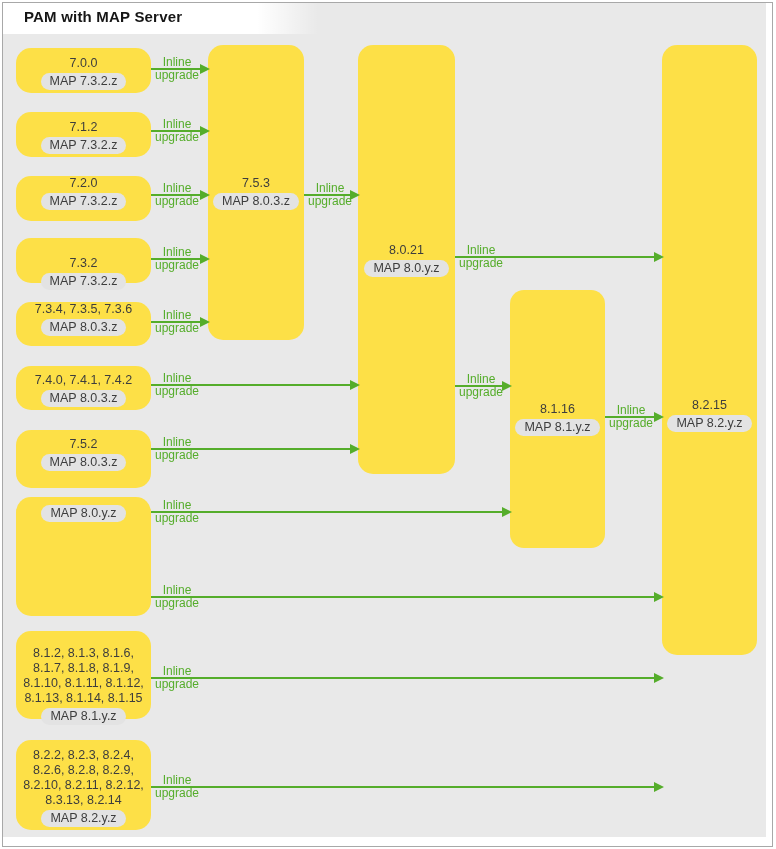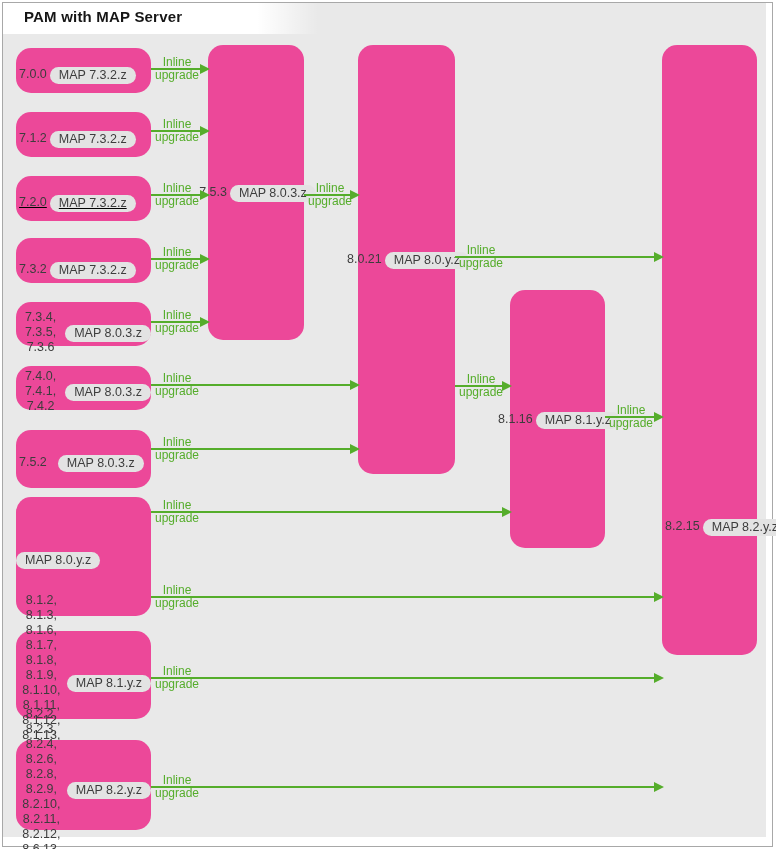--- a/index.html
+++ b/index.html
@@ -17,22 +17,22 @@
   }
   #title-band{
     position:absolute;left:3px;top:3px;width:315px;height:31px;
     background:linear-gradient(to right,#ffffff 0px,#ffffff 255px,rgba(255,255,255,0) 315px);
   }
   #page-title{
     position:absolute;left:24px;top:8px;
     font-size:15px;font-weight:bold;color:var(--title,#161616);letter-spacing:.2px;
   }
   .node{
-    position:absolute;background:#ec4899;border-radius:15px;
-    display:flex;flex-direction:row;align-items:center;box-sizing:border-box;
+    position:absolute;background:#fde047;border-radius:15px;
+    display:flex;flex-direction:column;align-items:center;box-sizing:border-box;
   }
   .node.v-center{justify-content:center;}
   .node-versions{
     font-size:12.5px;line-height:15px;color:var(--text,#3d3d3d);
     text-align:center;padding:0 3px;
   }
   .node-pill{
     margin-top:2px;background:var(--pill,#e3e3e3);border-radius:9px;
     padding:1px 9px;font-size:12.5px;line-height:15px;color:var(--text,#3d3d3d);
     white-space:nowrap;
@@ -61,60 +61,60 @@
   <div id="page-title">PAM with MAP Server</div>
   <div id="graph">
       <div class="node" style="left: 16px; top: 48px; width: 135px; height: 45px; padding-top: 8px;">
         <div class="node-versions">7.0.0</div>
         <div class="node-pill">MAP 7.3.2.z</div>
       </div>
       <div class="node" style="left: 16px; top: 112px; width: 135px; height: 45px; padding-top: 8px;">
         <div class="node-versions">7.1.2</div>
         <div class="node-pill">MAP 7.3.2.z</div>
       </div>
-      <div class="node" style="left: 16px; top: 176px; width: 135px; height: 45px; padding-top: 8px; text-decoration: underline;">
+      <div class="node" style="left: 16px; top: 176px; width: 135px; height: 45px; padding-top: 0;">
         <div class="node-versions">7.2.0</div>
         <div class="node-pill">MAP 7.3.2.z</div>
       </div>
       <div class="node" style="left: 16px; top: 238px; width: 135px; height: 45px; padding-top: 18px;">
         <div class="node-versions">7.3.2</div>
         <div class="node-pill">MAP 7.3.2.z</div>
       </div>
-      <div class="node" style="left: 16px; top: 302px; width: 135px; height: 44px; padding-top: 17px;">
+      <div class="node" style="left: 16px; top: 302px; width: 135px; height: 44px; padding-top: 0;">
         <div class="node-versions">7.3.4, 7.3.5, 7.3.6</div>
         <div class="node-pill">MAP 8.0.3.z</div>
       </div>
       <div class="node" style="left: 16px; top: 366px; width: 135px; height: 44px; padding-top: 7px;">
         <div class="node-versions">7.4.0, 7.4.1, 7.4.2</div>
         <div class="node-pill">MAP 8.0.3.z</div>
       </div>
-      <div class="node" style="left: 16px; top: 430px; width: 135px; height: 58px; padding-top: 7px; gap: 8px;">
+      <div class="node" style="left: 16px; top: 430px; width: 135px; height: 58px; padding-top: 7px;">
         <div class="node-versions">7.5.2</div>
         <div class="node-pill">MAP 8.0.3.z</div>
       </div>
       <div class="node" style="left: 16px; top: 497px; width: 135px; height: 119px; padding-top: 6px;">
         <div class="node-pill">MAP 8.0.y.z</div>
       </div>
       <div class="node" style="left: 16px; top: 631px; width: 135px; height: 88px; padding-top: 15px;">
         <div class="node-versions">8.1.2, 8.1.3, 8.1.6, 8.1.7, 8.1.8, 8.1.9, 8.1.10, 8.1.11, 8.1.12, 8.1.13, 8.1.14, 8.1.15</div>
         <div class="node-pill">MAP 8.1.y.z</div>
       </div>
       <div class="node" style="left: 16px; top: 740px; width: 135px; height: 90px; padding-top: 8px;">
-        <div class="node-versions">8.2.2, 8.2.3, 8.2.4, 8.2.6, 8.2.8, 8.2.9, 8.2.10, 8.2.11, 8.2.12, 8.6.13, 8.2.14</div>
+        <div class="node-versions">8.2.2, 8.2.3, 8.2.4, 8.2.6, 8.2.8, 8.2.9, 8.2.10, 8.2.11, 8.2.12, 8.3.13, 8.2.14</div>
         <div class="node-pill">MAP 8.2.y.z</div>
       </div>
       <div class="node v-center" style="left: 208px; top: 45px; width: 96px; height: 295px;">
         <div class="node-versions">7.5.3</div>
         <div class="node-pill">MAP 8.0.3.z</div>
       </div>
       <div class="node v-center" style="left: 358px; top: 45px; width: 97px; height: 429px;">
         <div class="node-versions">8.0.21</div>
         <div class="node-pill">MAP 8.0.y.z</div>
       </div>
-      <div class="node v-center" style="left: 510px; top: 290px; width: 95px; height: 258px;">
+      <div class="node v-center" style="left: 510px; top: 290px; width: 95px; height: 258px; border-radius: 14px;">
         <div class="node-versions">8.1.16</div>
         <div class="node-pill">MAP 8.1.y.z</div>
       </div>
       <div class="node" style="left: 662px; top: 45px; width: 95px; height: 610px; padding-top: 353px;">
         <div class="node-versions">8.2.15</div>
         <div class="node-pill">MAP 8.2.y.z</div>
       </div>
       <div class="edge-line" style="left: 151px; top: 68px; width: 51px;"></div>
       <div class="edge-head" style="left: 200px; top: 64px;"></div>
       <div class="edge-label" style="left: 155px; top: 56px;">

